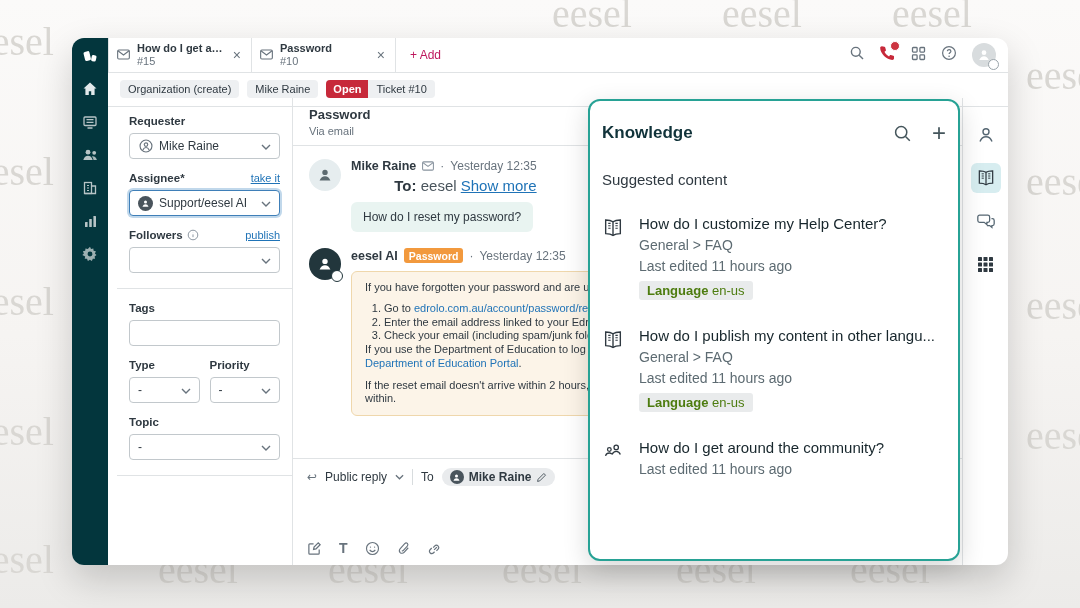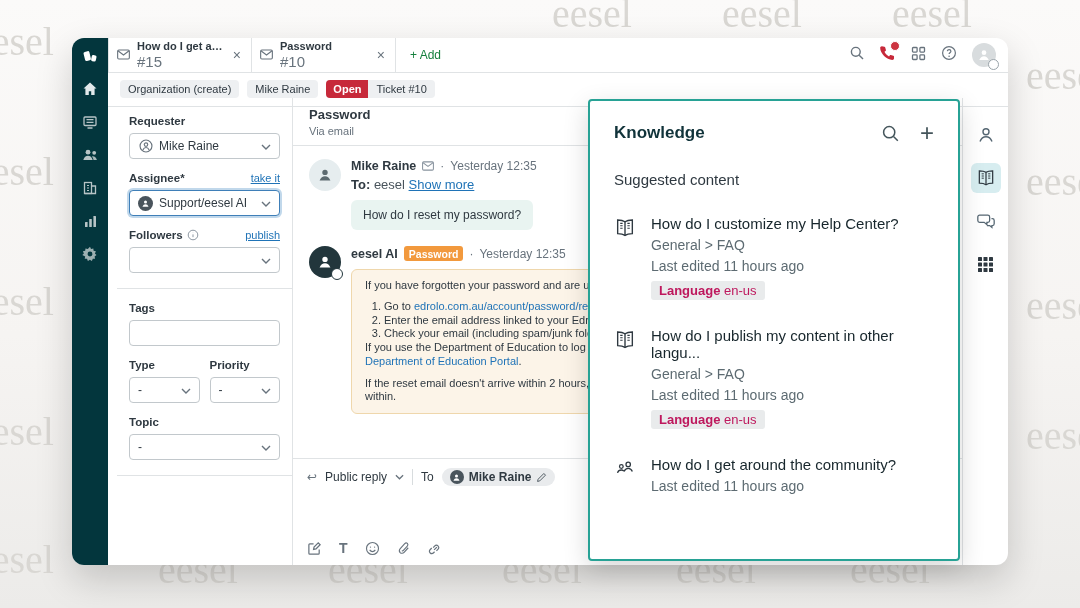--- a/index.html
+++ b/index.html
@@ -12,23 +12,23 @@
   
   .nav{position:absolute;left:0;top:0;bottom:0;width:36px;background:#03363d;
     border-radius:12px 0 0 12px;display:flex;flex-direction:column;align-items:center;padding-top:9px;box-sizing:border-box;}
   .nav .navicon{width:18px;height:18px;margin-bottom:15px;display:flex;align-items:center;justify-content:center;}
   
   .tabbar{position:absolute;left:36px;top:0;right:0;height:34px;border-bottom:1px solid #e0e3e5;display:flex;align-items:stretch;}
   .tab{width:144px;display:flex;align-items:center;gap:7px;padding:0 8px;border-right:1px solid #e0e3e5;box-sizing:border-box;cursor:pointer;}
   .tab:first-child{border-left:1px solid #e0e3e5;}
   .tab .tmeta{display:flex;flex-direction:column;line-height:1.15;min-width:0;flex:1;}
   .tab .ttitle{font-size:11px;font-weight:bold;color:#2f3941;white-space:nowrap;overflow:hidden;text-overflow:ellipsis;}
-  .tab .tnum{font-size:15px;color:#68737d;}
+  .tab .tnum{font-size:11px;color:#68737d;}
   .tab .tclose{font-size:14px;color:#68737d;padding:0 2px;}
-  .addtab{display:flex;align-items:center;font-size:12px;color:#15803d;padding:0 14px;}
+  .addtab{display:flex;align-items:center;font-size:12px;color:#be185d;padding:0 14px;}
   .topicons{margin-left:auto;display:flex;align-items:center;gap:15px;padding-right:12px;}
   .avatar-top{width:24px;height:24px;border-radius:50%;background:#d8dcde;position:relative;display:flex;align-items:center;justify-content:center;}
   .avatar-top .ring{position:absolute;right:-3px;bottom:-3px;width:11px;height:11px;border-radius:50%;background:#fff;border:1.5px solid #9aa4aa;box-sizing:border-box;}
   .phone-wrap{position:relative;}
   .phone-dot{position:absolute;top:-4px;right:-4px;width:8px;height:8px;border-radius:50%;background:#cc3340;border:1.5px solid #fff;}
   
   .crumbs{position:absolute;left:36px;top:34px;right:0;height:35px;border-bottom:1px solid #e0e3e5;
     display:flex;align-items:center;gap:8px;padding-left:12px;box-sizing:border-box;}
   .chip{background:#eef0f2;border-radius:4px;padding:3px 8px;font-size:11px;color:#2f3941;}
   .chip-combo{display:flex;border-radius:4px;overflow:hidden;background:#eef0f2;align-items:stretch;}
@@ -54,21 +54,21 @@
   .subject .s2{font-size:11px;color:#68737d;margin-top:3px;}
   .msgs{padding:13px 16px;}
   .msg{display:flex;gap:10px;margin-bottom:16px;}
   .mav{width:32px;height:32px;border-radius:50%;flex-shrink:0;display:flex;align-items:center;justify-content:center;position:relative;}
   .mav.light{background:#e6edef;}
   .mav.dark{background:#22363c;}
   .mav .badge-dot{position:absolute;right:-2px;bottom:-2px;width:12px;height:12px;border-radius:50%;background:#fff;border:1.5px solid #22363c;box-sizing:border-box;}
   .mhead{display:flex;align-items:center;gap:6px;font-size:12px;color:#68737d;}
   .mauthor{font-size:12.5px;font-weight:bold;color:#2f3941;}
   .ibadge{background:#f2993d;color:#fff;font-size:10.5px;font-weight:bold;padding:1.5px 5px;border-radius:3px;}
-  .mto{font-size:13px;color:#49545c;margin-top:4px;}
+  .mto{font-size:15px;color:#49545c;margin-top:4px;text-align:right;}
   .mto b{color:#2f3941;}
   .mlink{color:#1f73b7;text-decoration:underline;}
   .bubble{display:inline-block;background:#e9f4f1;border-radius:6px;padding:8px 12px;margin-top:8px;font-size:12px;color:#2f3941;}
   .note-box{margin-top:8px;width:430px;background:#fcf4e8;border:1px solid #efd7ac;border-radius:6px;
     padding:9px 13px;font-size:11px;color:#2f3941;line-height:1.25;box-sizing:border-box;overflow:hidden;}
   .nline{white-space:nowrap;}
   .note-box ol{margin:7px 0 0 0;padding-left:19px;}
   .note-box ol li{white-space:nowrap;margin:0;}
   .note-box a{color:#1f73b7;text-decoration:none;}
   .gap-top{margin-top:8px;}
@@ -79,31 +79,31 @@
   .pill{display:flex;align-items:center;gap:5px;background:#e9ebed;border-radius:10px;padding:2px 8px;font-size:12px;font-weight:bold;color:#2f3941;}
   .pill .pav{width:14px;height:14px;border-radius:50%;background:#49545c;display:flex;align-items:center;justify-content:center;}
   .ctools{position:absolute;left:14px;bottom:9px;display:flex;gap:17px;align-items:center;}
   
   .strip{position:absolute;right:0;top:60px;width:46px;bottom:0;border-left:1px solid #e0e3e5;
     display:flex;flex-direction:column;align-items:center;padding-top:22px;box-sizing:border-box;gap:13px;}
   .sicon{width:30px;height:30px;display:flex;align-items:center;justify-content:center;border-radius:6px;}
   .sicon.active{background:#d7edf0;}
   
   .kpanel{position:absolute;left:516px;top:61px;width:372px;height:462px;background:#fff;
-    border:2px solid #27a295;border-radius:4px;box-shadow:0 8px 26px rgba(0,0,0,.16);
-    z-index:5;box-sizing:border-box;padding:20px 24px;}
+    border:2px solid #27a295;border-radius:12px;box-shadow:0 8px 26px rgba(0,0,0,.16);
+    z-index:5;box-sizing:border-box;padding:20px 12px;}
   .khead{display:flex;align-items:center;}
   .ktitle{font-size:17px;font-weight:bold;color:#11333a;flex:1;}
   .kplus{font-size:24px;font-weight:300;color:#44555b;margin-left:20px;line-height:1;}
   .ksection{margin-top:26px;font-size:15px;color:#2f3941;}
   .kitem{display:flex;gap:15px;margin-top:27px;}
   .kicon{width:22px;flex-shrink:0;padding-top:2px;}
   .kt{font-size:15px;color:#17262c;}
   .km{font-size:14px;color:#5d6b72;margin-top:5px;}
-  .kbadge{display:inline-block;margin-top:7px;background:#e9ebec;border-radius:3px;padding:2px 8px;font-size:13px;color:#be185d;}
+  .kbadge{display:inline-block;margin-top:7px;background:#e9ebec;border-radius:3px;padding:2px 8px;font-size:13px;color:#4d7c0f;}
   .kbadge b{font-weight:bold;}
 </style>
 </head>
 <body>
 
 <span class="wm" style="left:-26px;top:18px">eesel</span>
 <span class="wm" style="left:-26px;top:148px">eesel</span>
 <span class="wm" style="left:-26px;top:278px">eesel</span>
 <span class="wm" style="left:-26px;top:408px">eesel</span>
 <span class="wm" style="left:-26px;top:536px">eesel</span>

